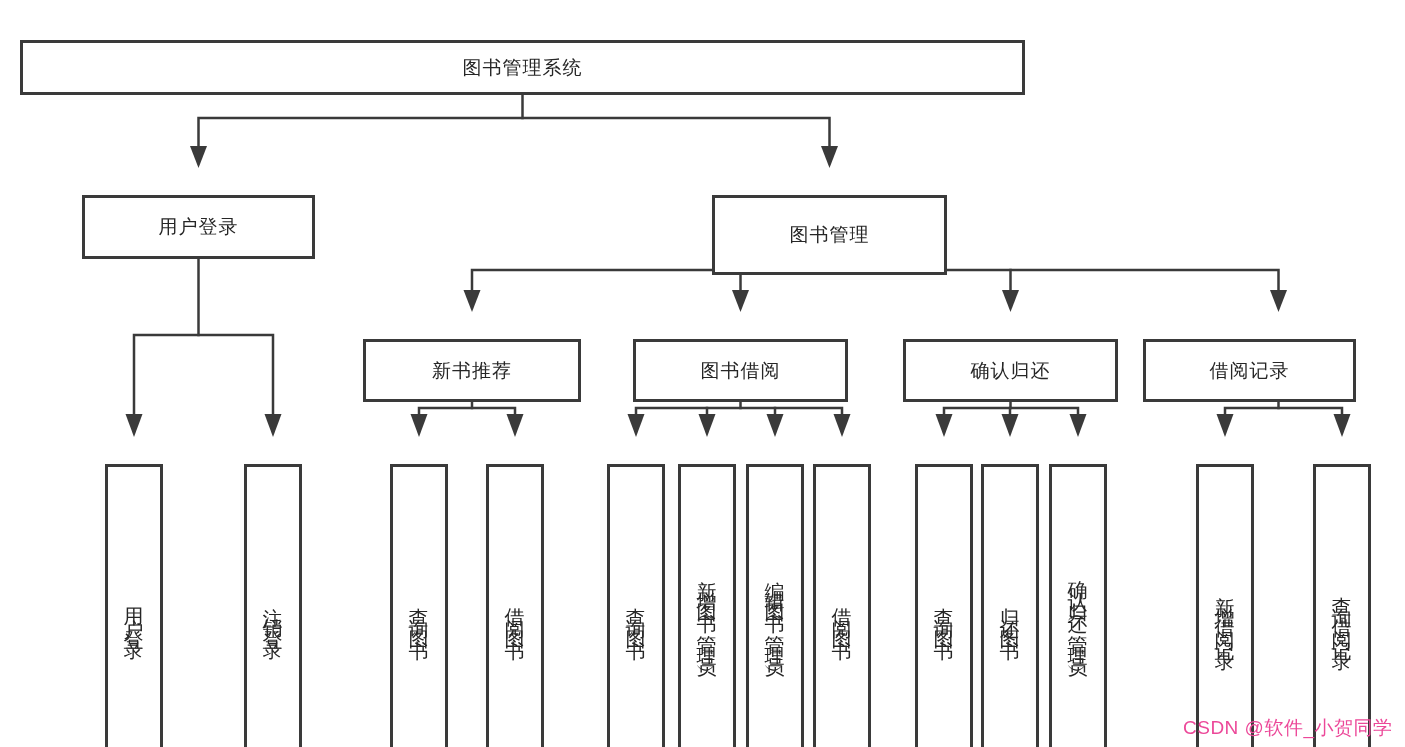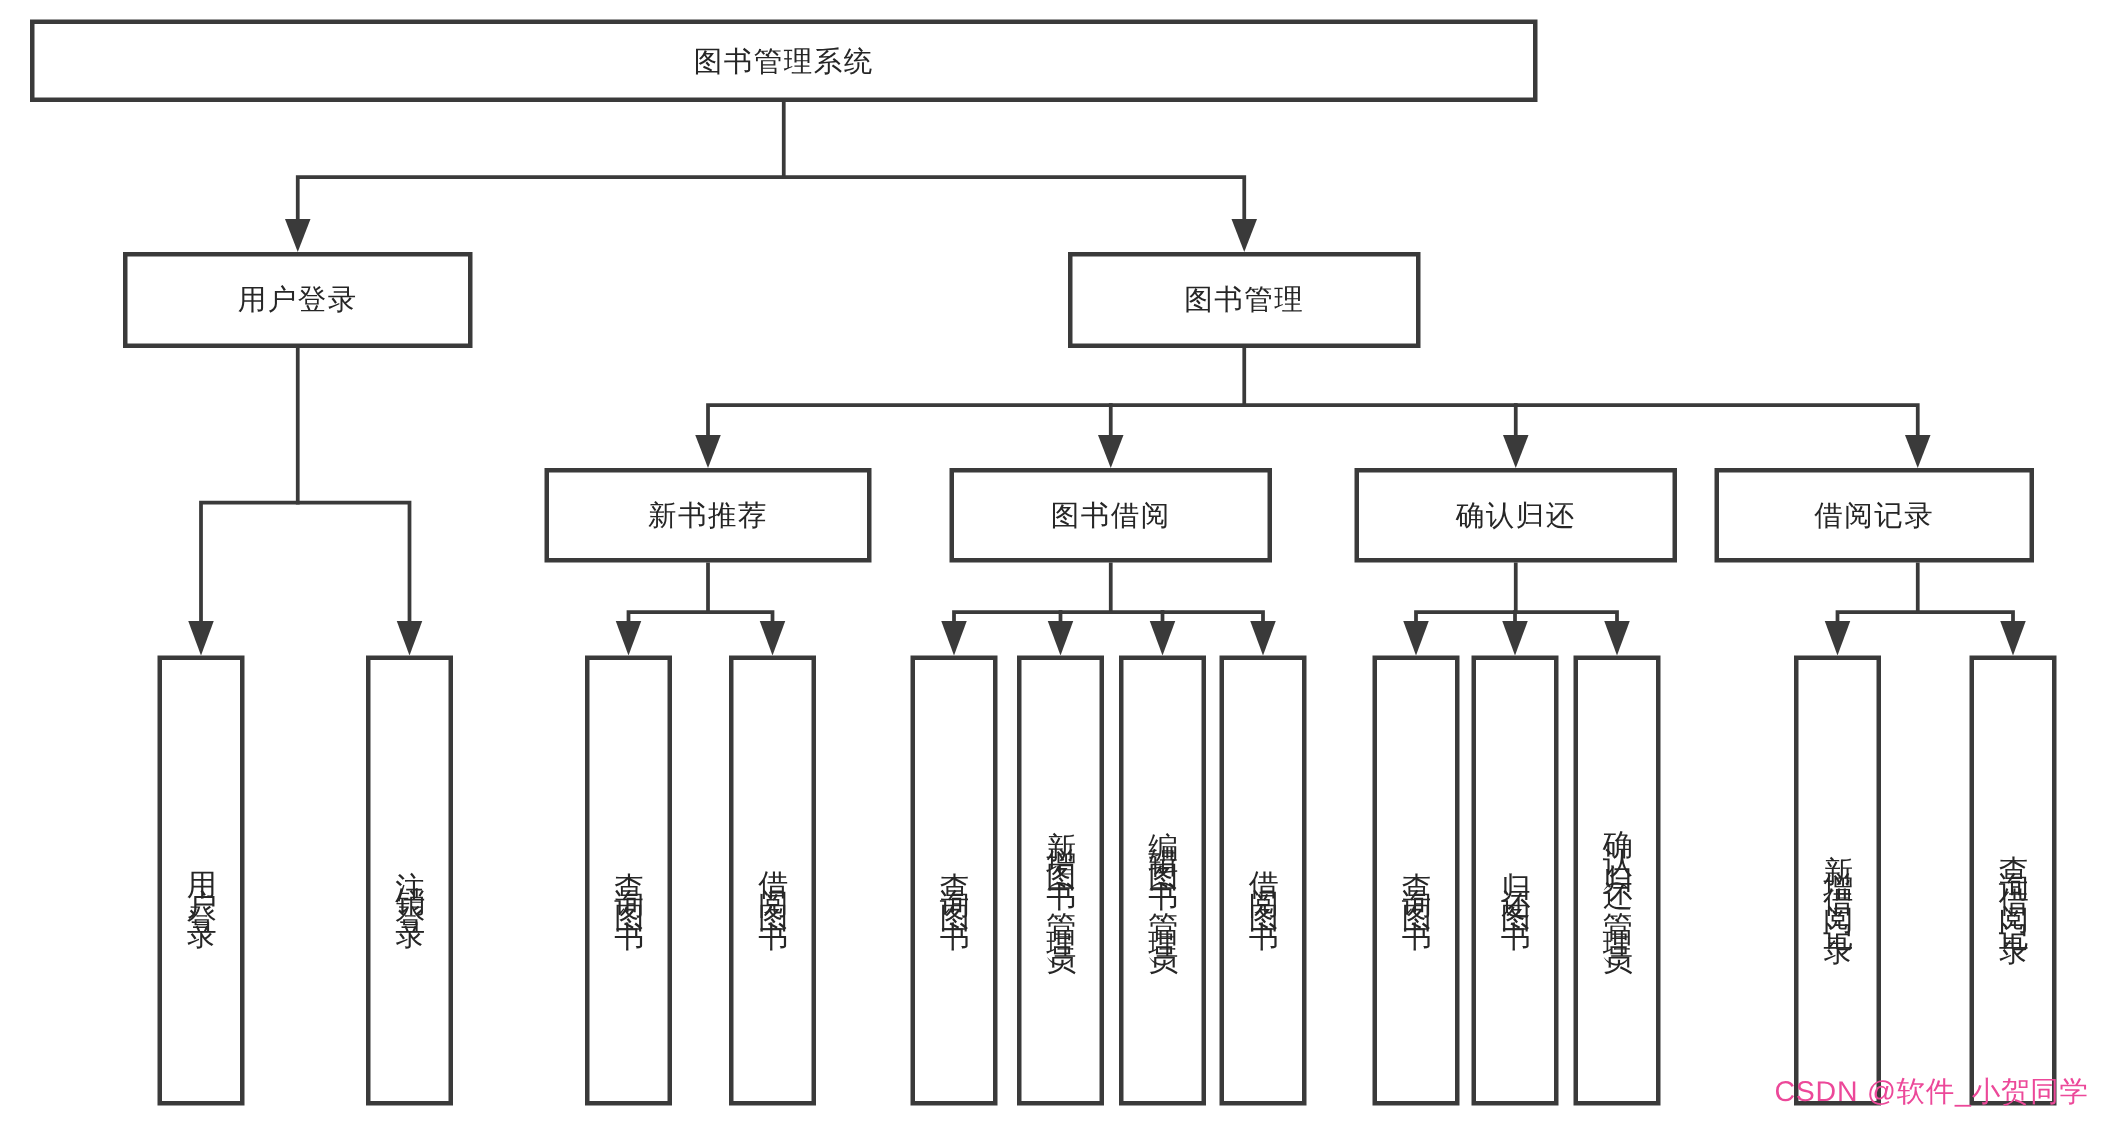--- a/index.html
+++ b/index.html
@@ -14,20 +14,21 @@
   .box{
     position:absolute;
     background:#ffffff;
     border:3px solid #3a3a3a;
     display:flex;
     align-items:center;
     justify-content:center;
     color:#262626;
     box-sizing:border-box;
     text-align:center;
+    margin-top:27px;
   }
   .h{font-size:19px;letter-spacing:1px;}
   .v{
     writing-mode:vertical-rl;
     text-orientation:mixed;
     font-size:20px;
     line-height:1;
     letter-spacing:11px;
     padding:4px 0;
   }
@@ -100,21 +101,21 @@
       <path d="M1069.5 414 H1086.5 L1078 437 Z"></path>
 
       <path d="M1216.5 414 H1233.5 L1225 437 Z"></path>
       <path d="M1333.5 414 H1350.5 L1342 437 Z"></path>
     </g>
   </svg>
 
   <div class="box h" style="left:20px;top:13px;width:1005px;height:55px">图书管理系统</div>
 
   <div class="box h" style="left:82px;top:168px;width:233px;height:64px">用户登录</div>
-  <div class="box h" style="left:712px;top:168px;width:235px;height:64px">图书管理</div>
+  <div class="box h" style="left:712px;top:168px;width:235px;height:80px">图书管理</div>
 
   <div class="box h" style="left:633px;top:312px;width:215px;height:63px">图书借阅</div>
   <div class="box h" style="left:363px;top:312px;width:218px;height:63px">新书推荐</div>
   <div class="box h" style="left:903px;top:312px;width:215px;height:63px">确认归还</div>
   <div class="box h" style="left:1143px;top:312px;width:213px;height:63px">借阅记录</div>
 
   <div class="box v" style="left:105px;top:437px;width:58px;height:300px">用户登录</div>
   <div class="box v" style="left:244px;top:437px;width:58px;height:300px">注销登录</div>
 
   <div class="box v" style="left:390px;top:437px;width:58px;height:300px">查询图书</div>

